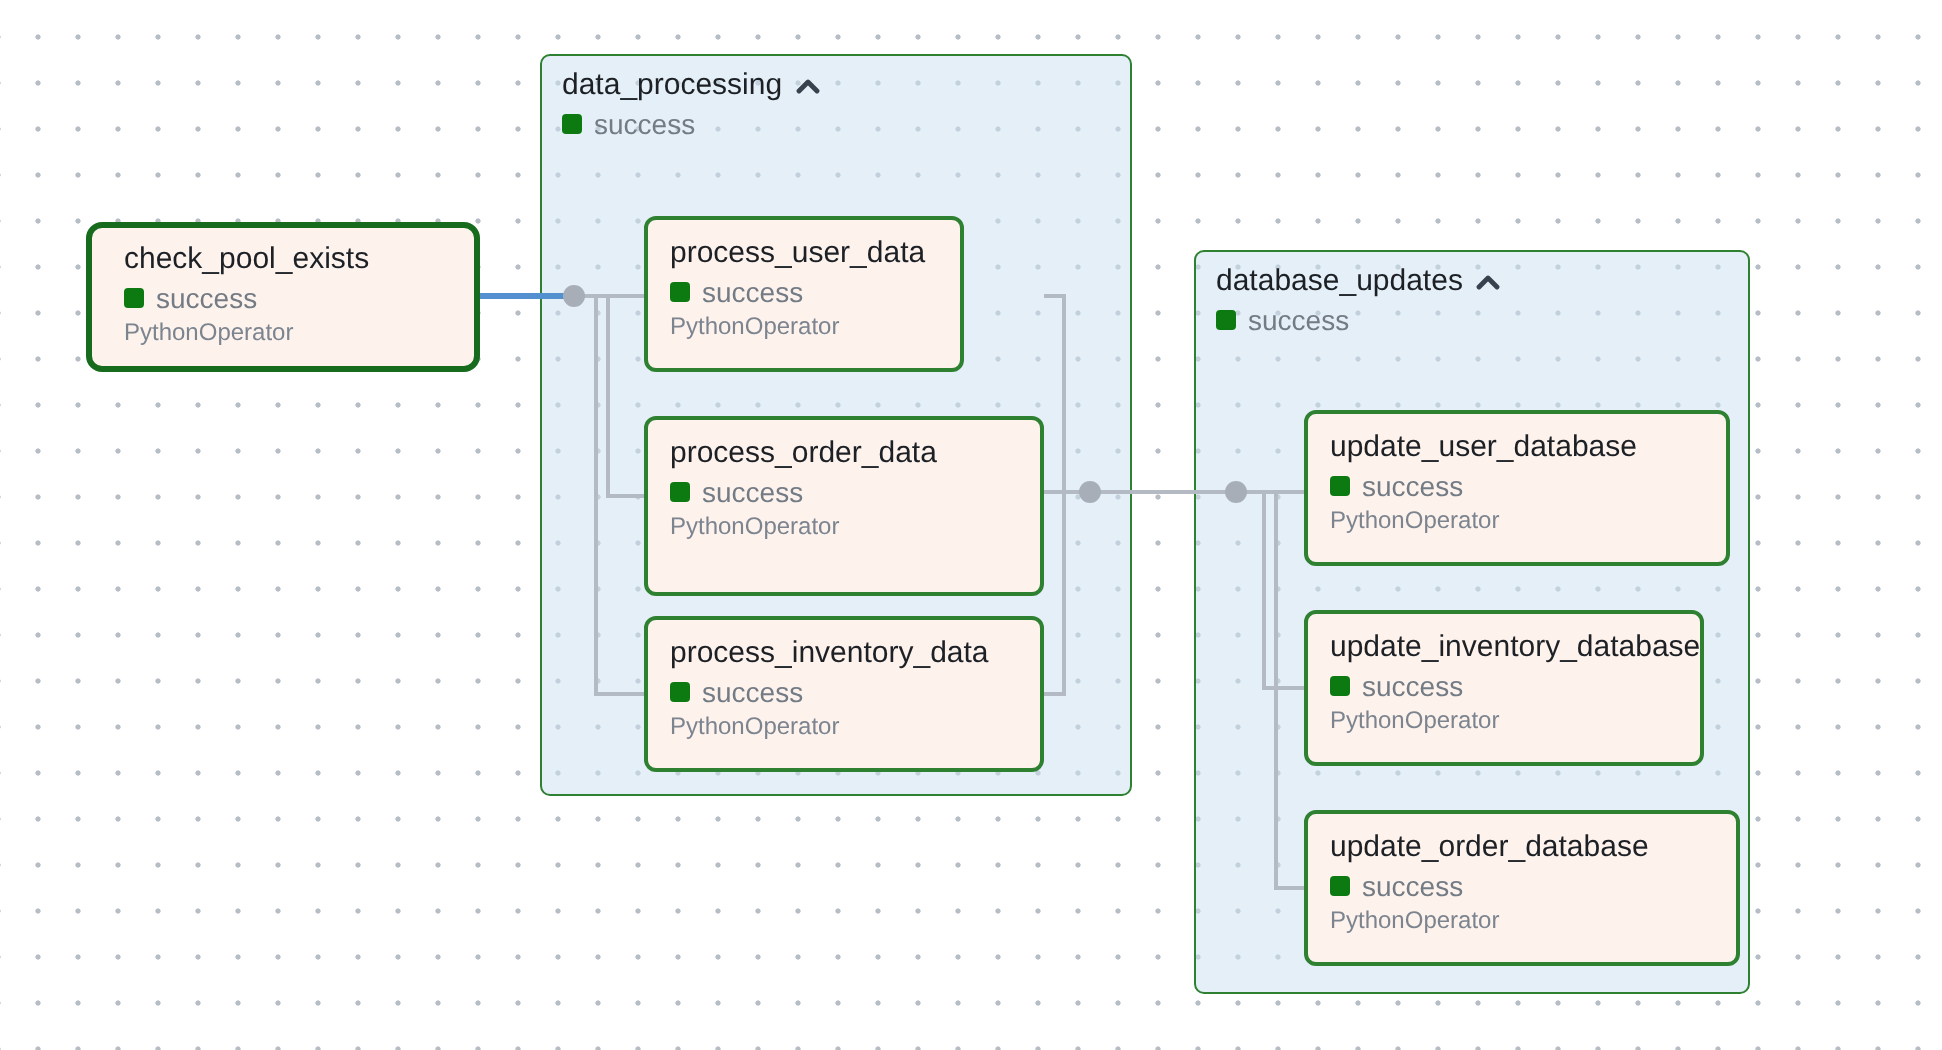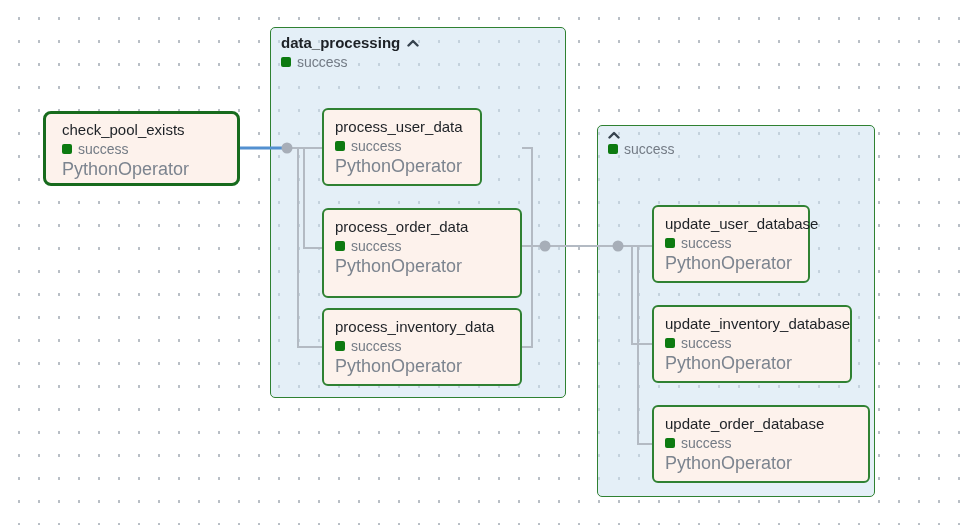--- a/index.html
+++ b/index.html
@@ -14,35 +14,35 @@
     background-image: radial-gradient(circle, #b7bdc4 1.1px, transparent 1.5px);
     background-size: 20px 23px;
     background-position: 9px 7px;
   }
   .group {
     position:absolute; box-sizing:border-box;
     border:1.5px solid; border-radius:5px;
     z-index:1;
   }
   .group-header { padding:5px 10px 0 10px; }
-  .title-row { display:flex; align-items:center; gap:7px;font-weight:bold; }
+  .title-row { display:flex; align-items:center; gap:7px; }
   .group-title, .node-title {
     font-size:15px; color:#1d2126; white-space:nowrap; line-height:19px;
   }
   .chev { display:inline-flex; align-items:center; }
   .status-row { display:flex; align-items:center; gap:6px; margin-top:3px; }
   .status-square { width:10px; height:10px; border-radius:2px; flex:0 0 auto; }
   .status-label { font-size:14px; color:#737b85; line-height:14px; }
   .node {
     position:absolute; box-sizing:border-box;
     border-radius:6px; padding:7px 11px;
     z-index:3;
   }
   .node.selected { border-radius:8px; padding:6px 16px; }
-  .operator { font-size:18px; color:#7c848f; margin-top:3px; white-space:nowrap; }
+  .operator { font-size:12px; color:#7c848f; margin-top:3px; white-space:nowrap; }
   svg.edges {
     position:absolute; left:0; top:0; z-index:2; pointer-events:none;
   }
 </style>
 </head>
 <body>
 
 <div class="canvas">
     <div class="group" style="left: 270px; top: 27px; width: 296px; height: 371px; background: rgba(206, 226, 241, 0.55); border-color: rgb(47, 129, 50);">
       <div class="group-header">
@@ -56,20 +56,21 @@
         </div>
         <div class="status-row">
           <span class="status-square" style="background: rgb(12, 122, 16);"></span>
           <span class="status-label">success</span>
         </div>
       </div>
     </div>
     <div class="group" style="left: 597px; top: 125px; width: 278px; height: 372px; background: rgba(206, 226, 241, 0.55); border-color: rgb(47, 129, 50);">
       <div class="group-header">
         <div class="title-row">
+          <span class="group-title">database_updates</span>
           <span class="chev">
             <svg width="12" height="8" viewBox="0 0 12 8">
               <polyline points="1.5,6.5 6,2 10.5,6.5" fill="none" stroke="#36434e" stroke-width="2.4" stroke-linecap="round" stroke-linejoin="round"></polyline>
             </svg>
           </span>
         </div>
         <div class="status-row">
           <span class="status-square" style="background: rgb(12, 122, 16);"></span>
           <span class="status-label">success</span>
         </div>
@@ -115,21 +116,21 @@
       <div class="operator">PythonOperator</div>
     </div>
     <div class="node" style="left: 322px; top: 308px; width: 200px; height: 78px; background: rgb(253, 242, 236); border: 2px solid rgb(47, 129, 50);">
       <div class="node-title">process_inventory_data</div>
       <div class="status-row">
         <span class="status-square" style="background: rgb(12, 122, 16);"></span>
         <span class="status-label">success</span>
       </div>
       <div class="operator">PythonOperator</div>
     </div>
-    <div class="node" style="left: 652px; top: 205px; width: 158px; height: 78px; background: rgb(253, 242, 236); border: 2px solid rgb(47, 129, 50);">
+    <div class="node" style="left: 652px; top: 205px; width: 213px; height: 78px; background: rgb(253, 242, 236); border: 2px solid rgb(47, 129, 50);">
       <div class="node-title">update_user_database</div>
       <div class="status-row">
         <span class="status-square" style="background: rgb(12, 122, 16);"></span>
         <span class="status-label">success</span>
       </div>
       <div class="operator">PythonOperator</div>
     </div>
     <div class="node" style="left: 652px; top: 305px; width: 200px; height: 78px; background: rgb(253, 242, 236); border: 2px solid rgb(47, 129, 50);">
       <div class="node-title">update_inventory_database</div>
       <div class="status-row">

